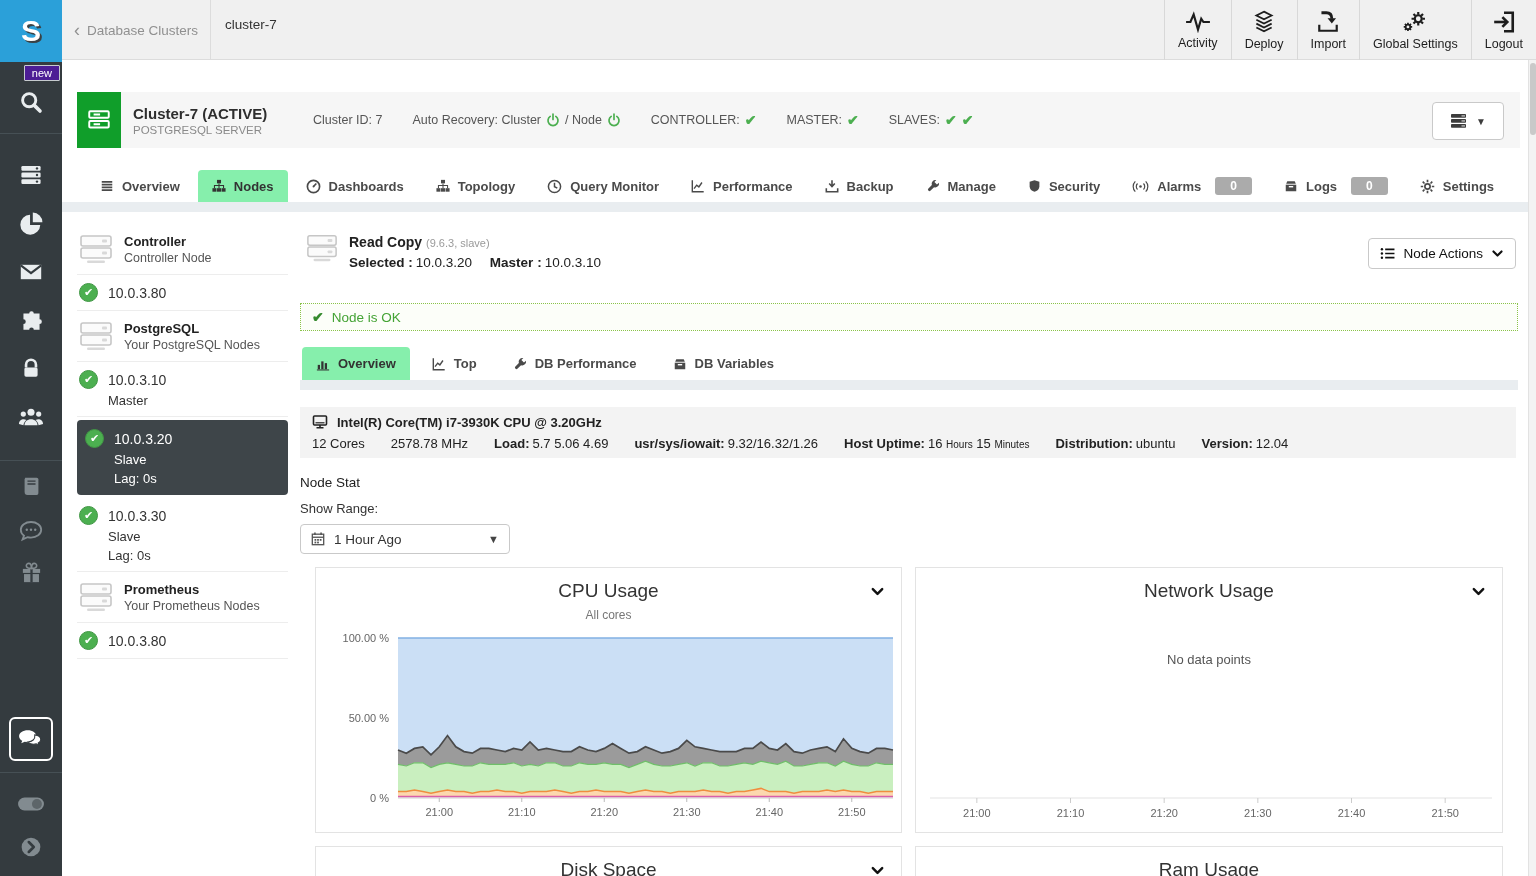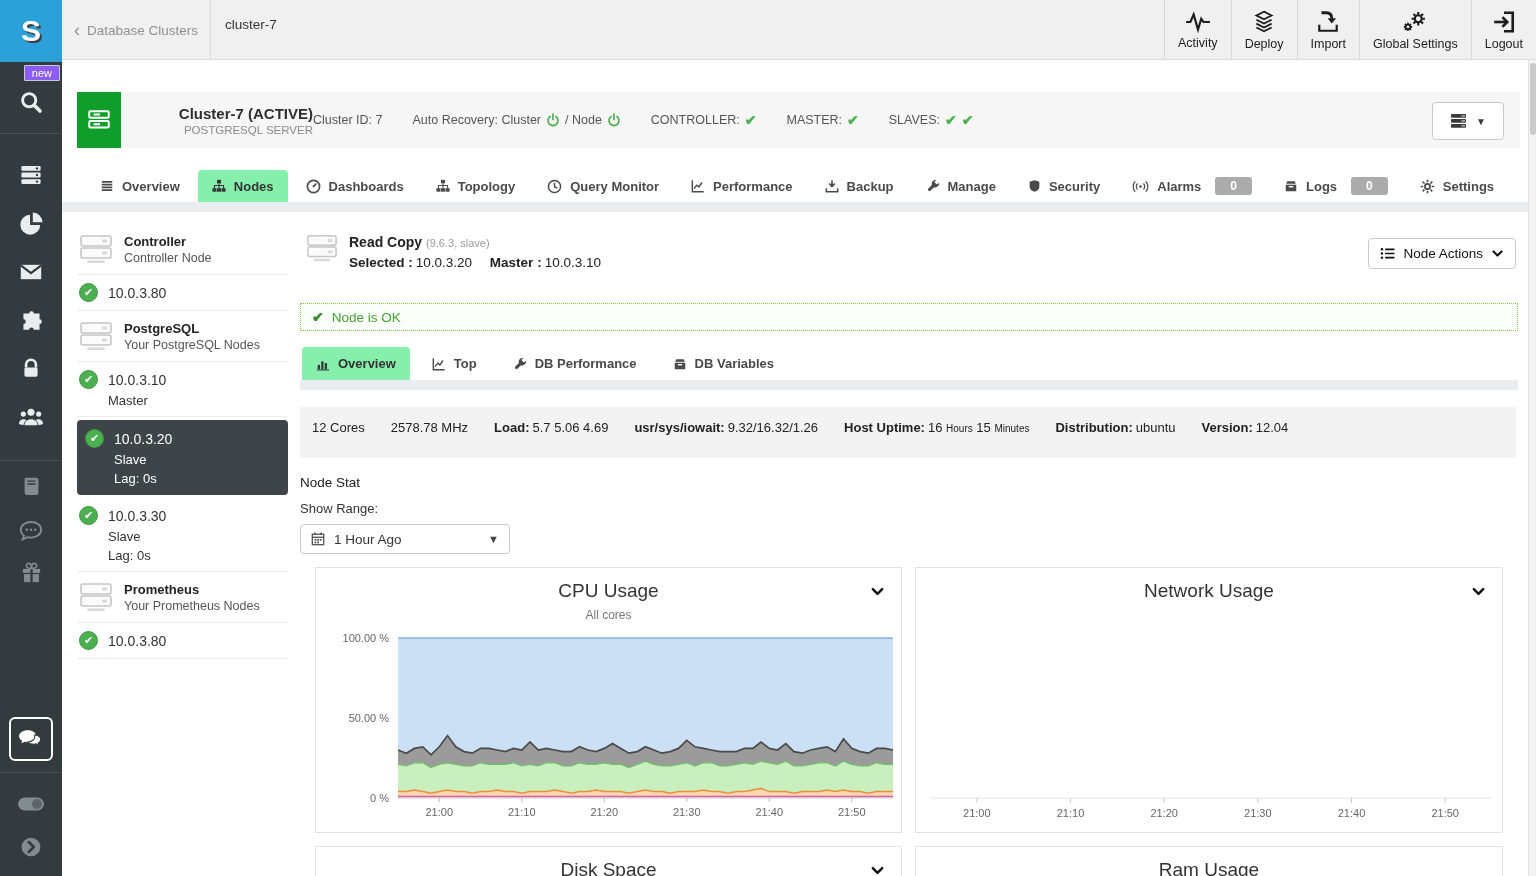--- a/index.html
+++ b/index.html
@@ -4,21 +4,21 @@
 <style>
   * { margin:0; padding:0; box-sizing:border-box; }
   html,body { width:1536px; height:876px; overflow:hidden; background:#fff;
     font-family:"Liberation Sans", sans-serif; color:#333; }
   #app { position:relative; width:1536px; height:876px; }
 
   
   #sidebar { position:absolute; left:0; top:0; width:62px; height:876px; background:#343b3f; z-index:5; }
   #sidebar .logo { width:62px; height:62px; background:#2ba0d9; color:#fff; display:flex; align-items:center; justify-content:center;
     font-size:30px; font-weight:bold; text-shadow:2px 2px 0 #3a4144; cursor:pointer; }
-  .new-badge { position:absolute; top:65px; right:2px; background:#8b5cf6; border:1px solid #c6cbce; color:#fff;
+  .new-badge { position:absolute; top:65px; right:2px; background:#4c1d95; border:1px solid #c6cbce; color:#fff;
     font-size:11px; padding:1px 7px; border-radius:1px; }
   .sb-ic { position:absolute; left:0; width:62px; text-align:center; color:#e9edef; cursor:pointer; }
   .sb-ic svg { vertical-align:middle; }
   .sb-ic.dim { color:#828b90; }
   .sb-div { position:absolute; left:0; width:62px; border-top:1px solid #465055; }
   .sb-box { position:absolute; left:9px; top:717px; width:44px; height:44px; border:2px solid #fff; border-radius:6px;
     display:flex; align-items:center; justify-content:center; color:#fff; cursor:pointer; }
 
   
   #topbar { position:absolute; left:62px; top:0; width:1474px; height:60px; background:#f0f0f0; border-bottom:1px solid #dcdcdc; }
@@ -27,21 +27,21 @@
   .tb-vdiv { position:absolute; left:148px; top:0; height:60px; border-left:1px solid #dcdcdc; }
   .tb-current { position:absolute; left:163px; top:0; height:48px; display:flex; align-items:center; font-size:13.5px; color:#333; }
   .tb-actions { position:absolute; right:0; top:0; height:60px; display:flex; }
   .tb-item { display:flex; flex-direction:column; align-items:center; justify-content:center; gap:3px; padding:0 13px;
     border-left:1px solid #d8d8d8; color:#1d1d1d; cursor:pointer; min-width:58px; }
   .tb-item .lbl { font-size:12.5px; }
 
   
   #page { position:absolute; left:62px; top:60px; width:1474px; height:816px; background:#fff; overflow:hidden; }
 
-  .cluster-header { position:absolute; left:15px; top:32px; width:1443px; height:56px; background:#f6f6f6; display:flex; align-items:center;text-align:right; }
+  .cluster-header { position:absolute; left:15px; top:32px; width:1443px; height:56px; background:#f6f6f6; display:flex; align-items:center; }
   .ch-icon { width:44px; height:56px; background:#109e2a; display:flex; align-items:center; justify-content:center; flex:0 0 44px; }
   .ch-titles { margin-left:12px; width:180px; }
   .ch-title { font-size:15px; font-weight:bold; color:#2e2e2e; }
   .ch-sub { font-size:11.5px; color:#8a8a8a; margin-top:2px; }
   .ch-meta { display:flex; align-items:center; gap:30px; font-size:12.5px; color:#555; }
   .ch-meta .grp { display:flex; align-items:center; gap:5px; }
   .check { color:#4caf50; font-weight:bold; font-size:14px; }
   .pow { color:#4caf50; display:inline-flex; vertical-align:-2px; }
   .ch-btn { position:absolute; right:16px; top:10px; height:38px; width:72px; background:#fff; border:1px solid #c9c9c9;
     border-radius:4px; display:flex; align-items:center; justify-content:center; gap:9px; cursor:pointer; color:#3c3c3c; }
@@ -593,20 +593,28 @@
               <path d="M2.5 5.5l1.2-3h8.6l1.2 3z"></path>
               <path d="M2 6.5h12V14H2z"></path>
               <rect x="5.5" y="8" width="5" height="1.6" fill="#fff"></rect>
             </svg>
             <span>DB Variables</span>
           </div>
       </nav>
       <div class="strip2"></div>
 
       <div class="infobar">
+        <div class="l1">
+          <svg width="16" height="16" viewBox="0 0 16 16" fill="none" stroke="currentColor">
+              <rect x="1.5" y="2" width="13" height="9" rx="1" stroke-width="1.6"></rect>
+              <path d="M8 11v2.2M4.5 13.8h7" stroke-width="1.6"></path>
+              <path d="M3.5 8.8h9" stroke-width="1.2"></path>
+            </svg>
+          <span>Intel(R) Core(TM) i7-3930K CPU @ 3.20GHz</span>
+        </div>
         <div class="l2">
           <span>12 Cores</span>
           <span>2578.78 MHz</span>
           <span><b>Load:</b><span>5.7 5.06 4.69</span></span>
           <span><b>usr/sys/iowait:</b><span>9.32/16.32/1.26</span></span>
           <span><b>Host Uptime:</b><span>16</span> <span class="small-unit">Hours</span> <span>15</span> <span class="small-unit">Minutes</span></span>
           <span><b>Distribution:</b><span>ubuntu</span></span>
           <span><b>Version:</b><span>12.04</span></span>
         </div>
       </div>
@@ -665,20 +673,21 @@
             <line x1="535.75" x2="535.75" y1="166" y2="170" stroke="#bbb"></line>
             <text x="535.75" y="184" text-anchor="middle" font-size="11" fill="#666">21:50</text>
           </svg>
       </div>
 
       <div class="card" id="net-card">
         <h3>Network Usage</h3>
         <span class="collapse"><svg width="15" height="15" viewBox="0 0 16 16" fill="none" stroke="currentColor" stroke-width="2.6" stroke-linecap="round" stroke-linejoin="round">
               <path d="M3 5.5l5 5 5-5"></path>
             </svg></span>
+        <div class="nodata">No data points</div>
         <svg class="plot" id="net-svg" width="586" height="196">
             <line x1="14" x2="576" y1="166" y2="166" stroke="#e3e3e3"></line>
             <line x1="60.833333333333336" x2="60.833333333333336" y1="166" y2="171" stroke="#ccc"></line>
             <text x="60.833333333333336" y="185" text-anchor="middle" font-size="11" fill="#666">21:00</text>
             <line x1="154.5" x2="154.5" y1="166" y2="171" stroke="#ccc"></line>
             <text x="154.5" y="185" text-anchor="middle" font-size="11" fill="#666">21:10</text>
             <line x1="248.16666666666666" x2="248.16666666666666" y1="166" y2="171" stroke="#ccc"></line>
             <text x="248.16666666666666" y="185" text-anchor="middle" font-size="11" fill="#666">21:20</text>
             <line x1="341.8333333333333" x2="341.8333333333333" y1="166" y2="171" stroke="#ccc"></line>
             <text x="341.8333333333333" y="185" text-anchor="middle" font-size="11" fill="#666">21:30</text>

